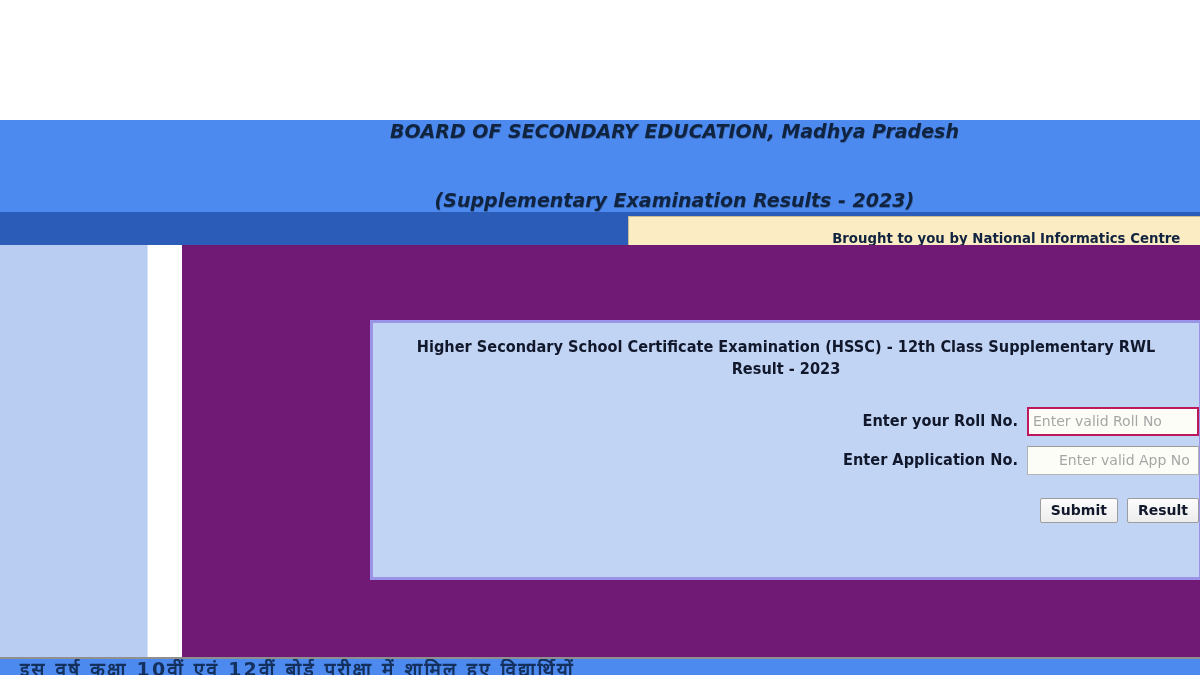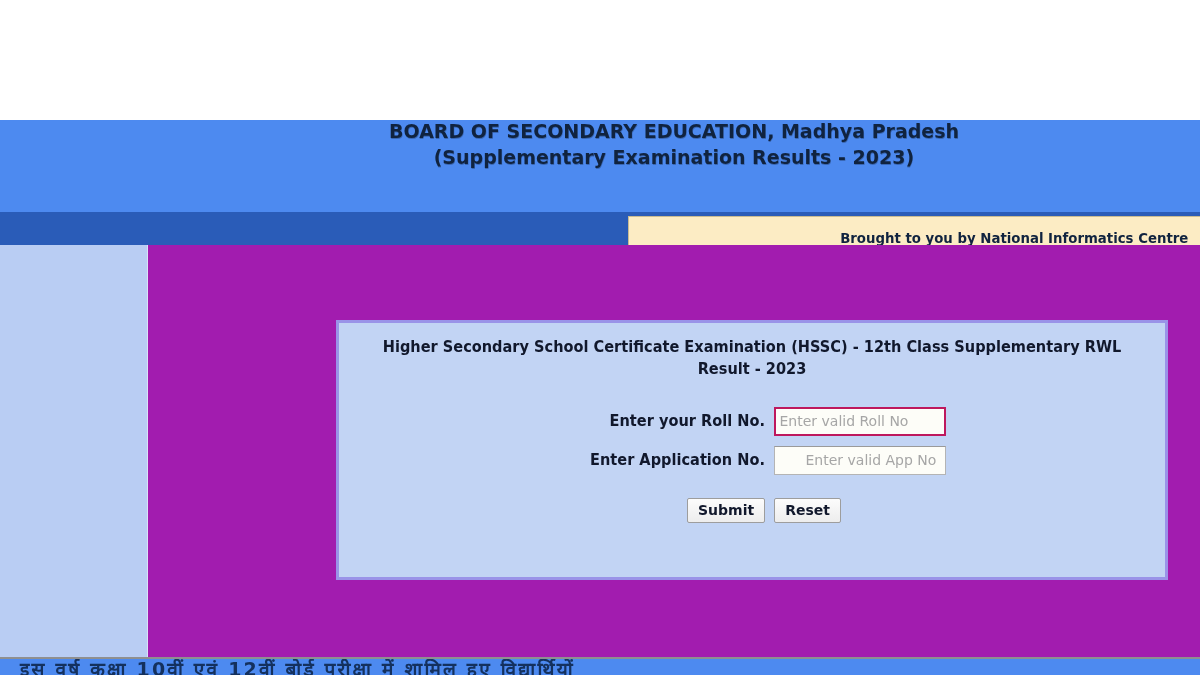--- a/index.html
+++ b/index.html
@@ -43,22 +43,23 @@
   .site-header {
     position: absolute; left: 0; top: 120px;
     width: 1200px; height: 92px;
     background: #4d8af0;
     overflow: hidden;
   }
   .header-inner {
     position: absolute; left: 148px; top: 0;
     width: 1052px; height: 92px;
     display: flex; flex-direction: column;
-    align-items: center; justify-content: flex-start;
+    align-items: center; justify-content: space-between;
     gap: 3px;
+    font-style: italic;
   }
   .header-line {
     color: #10233f;
     font-family: "DejaVu Sans", sans-serif;
     font-weight: 700;
     font-size: 20px;
     line-height: 1.15;
     white-space: nowrap;
     transform: scaleX(0.95);
     text-shadow: 0.5px 0.5px 0 rgba(0,0,0,0.25);
@@ -72,21 +73,21 @@
     background: #2a5cb8;
     overflow: hidden;
   }
   .credit-box {
     position: absolute; left: 628px; top: 4px;
     width: 572px; height: 42px;
     background: #fcecc4;
     border-top: 1px solid #c9bb92;
     border-left: 1px solid #c9bb92;
     display: flex; align-items: center; justify-content: flex-end;
-    padding-right: 2px;
+    padding-right: 10px;
   }
   .credit-text {
     color: #10233f;
     font-family: "DejaVu Sans", sans-serif;
     font-weight: 700;
     font-size: 14px;
     white-space: nowrap;
     transform: scaleX(0.95);
   }
 
@@ -97,22 +98,23 @@
     display: flex;
   }
   .sidebar {
     width: 148px; height: 412px;
     background: #b9cdf3;
     border-right: 1px solid #d8e2f7;
     flex: 0 0 148px;
   }
   .main-area {
     flex: 1 1 auto; height: 412px;
-    background: #a21caf;
+    background: #701a75;
     position: relative;
+    margin-left: 34px;
   }
 
   
   .result-panel {
     position: absolute; left: 188px; top: 75px;
     width: 832px; height: 260px;
     background: #c2d4f4;
     border: 3px solid #9a93e8;
   }
   .panel-title {
@@ -121,21 +123,21 @@
     font-family: "DejaVu Sans", sans-serif;
     font-weight: 700;
     font-size: 15px;
     line-height: 1.45;
     text-align: center;
     transform: scaleX(0.97);
   }
   .form-rows {
     margin-top: 26px;
     display: flex; flex-direction: column;
-    align-items: center; gap: 10px;
+    align-items: flex-end; gap: 10px;
   }
   .form-row {
     display: flex; align-items: center; gap: 0;
   }
   .field-label {
     color: #11182c;
     font-family: "DejaVu Sans", sans-serif;
     font-weight: 700;
     font-size: 15px;
     white-space: nowrap;
@@ -236,21 +238,21 @@
             <input class="field-input focused" type="text" placeholder="Enter valid Roll No" style="">
           </div>
 
           <div class="form-row">
             <label class="field-label">Enter Application No.</label>
             <input class="field-input plain" type="text" placeholder="Enter valid App No" style="">
           </div>
 
           <div class="button-row">
             <button class="btn">Submit</button>
-            <button class="btn">Reset</button>
+            <button class="btn">Result</button>
           </div>
 
         </div>
       </div>
 
     </div>
   </div>
 
   <div class="footer-strip">
     <div class="footer-text">इस वर्ष कक्षा 10वीं एवं 12वीं बोर्ड परीक्षा में शामिल हुए विद्यार्थियों</div>

